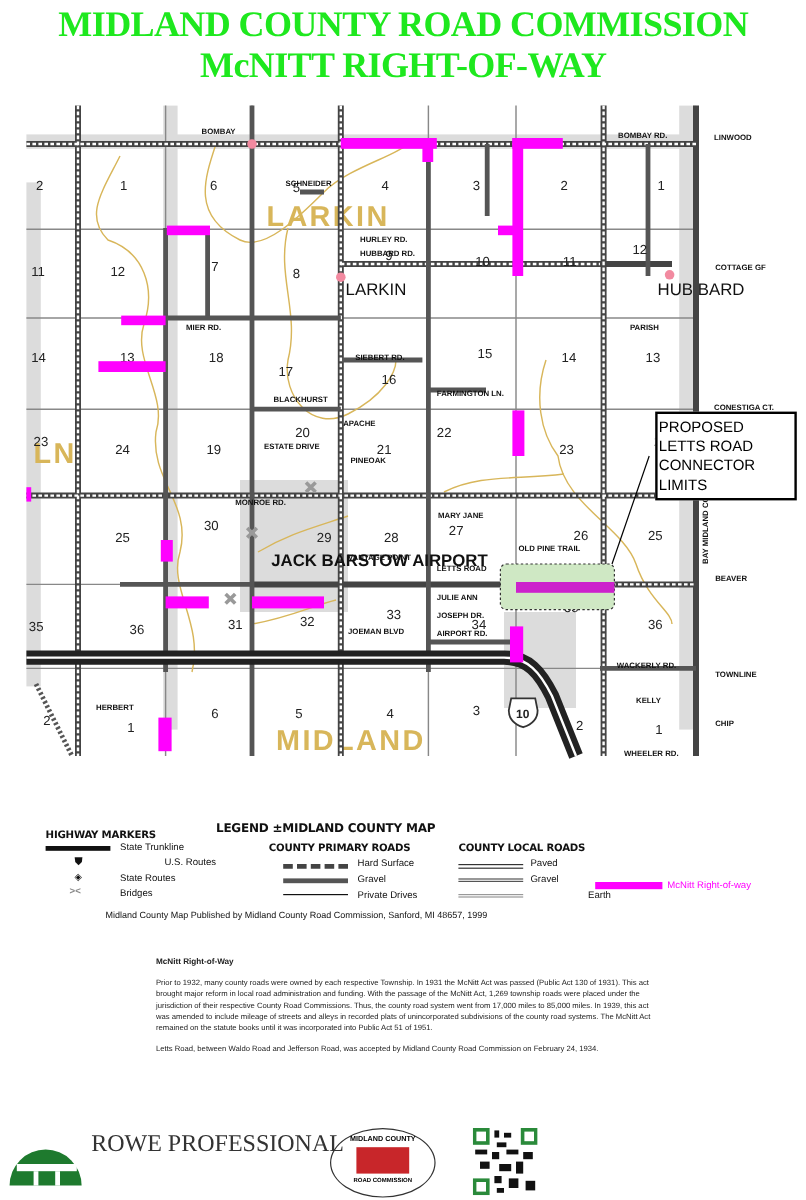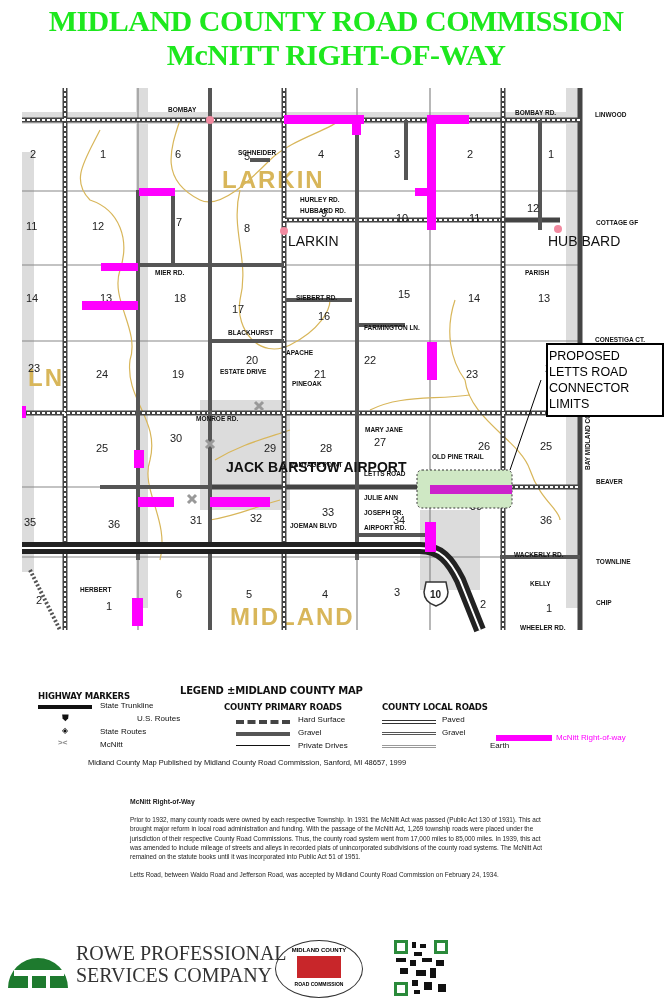--- a/index.html
+++ b/index.html
@@ -257,21 +257,21 @@
 <div class="legend">
   <div class="lg-h" style="left:180px; top:5px; font-size:10px;">LEGEND ±MIDLAND COUNTY MAP</div>
   <div class="lg-h" style="left:38px; top:11px;">HIGHWAY MARKERS</div>
   <div class="line" style="left:38px; top:25px; width:54px; border-top:4px solid #111;"></div>
   <div class="lg-t" style="left:100px; top:21px;">State Trunkline</div>
   <div class="lg-t" style="left:62px; top:33px; font-size:9px;">⛊</div>
   <div class="lg-t" style="left:100px; top:34px;padding-left:37px;">U.S. Routes</div>
   <div class="lg-t" style="left:62px; top:46px;">◈</div>
   <div class="lg-t" style="left:100px; top:47px;">State Routes</div>
   <div class="lg-t" style="left:58px; top:58px; color:#888; font-weight:bold;">&gt;&lt;</div>
-  <div class="lg-t" style="left:100px; top:60px;">McNitt</div>
+  <div class="lg-t" style="left:100px; top:60px;">Bridges</div>
 
   <div class="lg-h" style="left:224px; top:22px;">COUNTY PRIMARY ROADS</div>
   <div class="line" style="left:236px; top:40px; width:54px; border-top:4px dashed #444;"></div>
   <div class="lg-t" style="left:298px; top:35px;">Hard Surface</div>
   <div class="line" style="left:236px; top:52px; width:54px; border-top:4px solid #555;"></div>
   <div class="lg-t" style="left:298px; top:48px;">Gravel</div>
   <div class="line" style="left:236px; top:65px; width:54px; border-top:1.5px solid #111;"></div>
   <div class="lg-t" style="left:298px; top:61px;">Private Drives</div>
 
   <div class="lg-h" style="left:382px; top:22px;">COUNTY LOCAL ROADS</div>
@@ -296,21 +296,20 @@
 
 <div class="logos">
   <svg style="position:absolute; left:6px; top:10px;" width="64" height="50" viewBox="0 0 64 50">
     <path d="M2 48 A30 30 0 0 1 62 48 Z" fill="#1e7a2e"></path>
     <rect x="8" y="30" width="50" height="6" fill="#fff"></rect>
     <rect x="22" y="36" width="4" height="12" fill="#fff"></rect>
       <rect x="40" y="36" width="4" height="12" fill="#fff"></rect>
   </svg>
   <div style="position:absolute; left:76px; top:12px; font-family:'Liberation Serif', serif; font-size:20px; line-height:22px; color:#333;">
     <div>ROWE PROFESSIONAL</div>
-    <div>SERVICES COMPANY</div>
   </div>
   <div style="position:absolute; left:275px; top:10px; width:86px; height:56px; border:1.5px solid #333; border-radius:50%; text-align:center; font-size:6px; font-weight:bold;">
     <div style="margin-top:6px;">MIDLAND COUNTY</div>
     <div style="margin:3px auto; width:44px; height:22px; background:#c8262a;"></div>
     <div style="font-size:5px;">ROAD COMMISSION</div>
   </div>
   <svg style="position:absolute; left:394px; top:10px;" width="54" height="56" viewBox="0 0 54 56">
     <rect width="54" height="56" fill="#fff"></rect>
     <rect x="0" y="0" width="14" height="14" fill="#2a8a3a"></rect>
       <rect x="3" y="3" width="8" height="8" fill="#fff"></rect>

